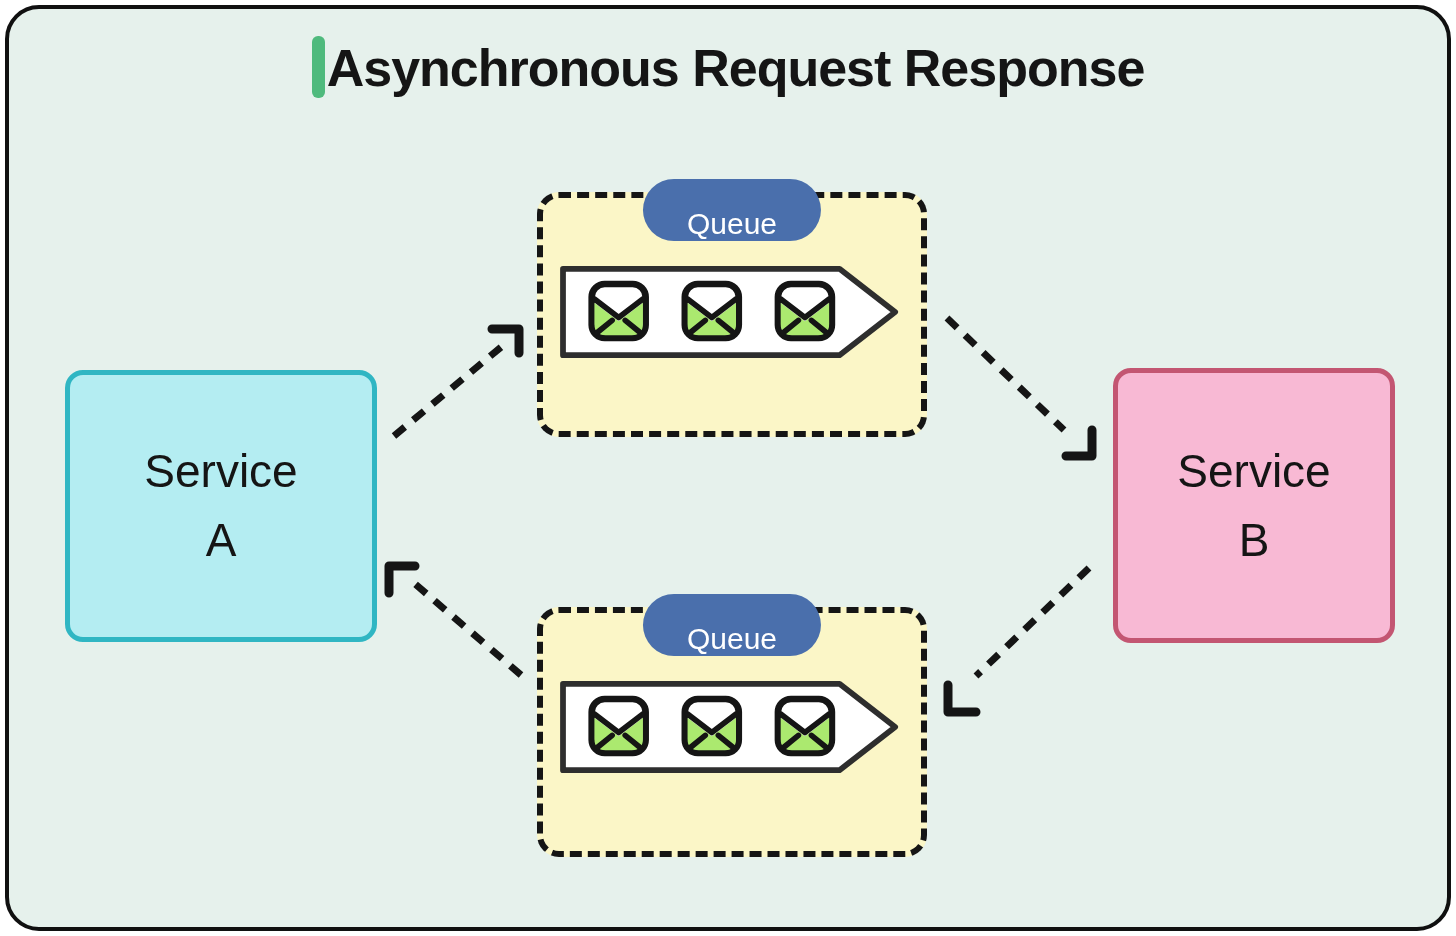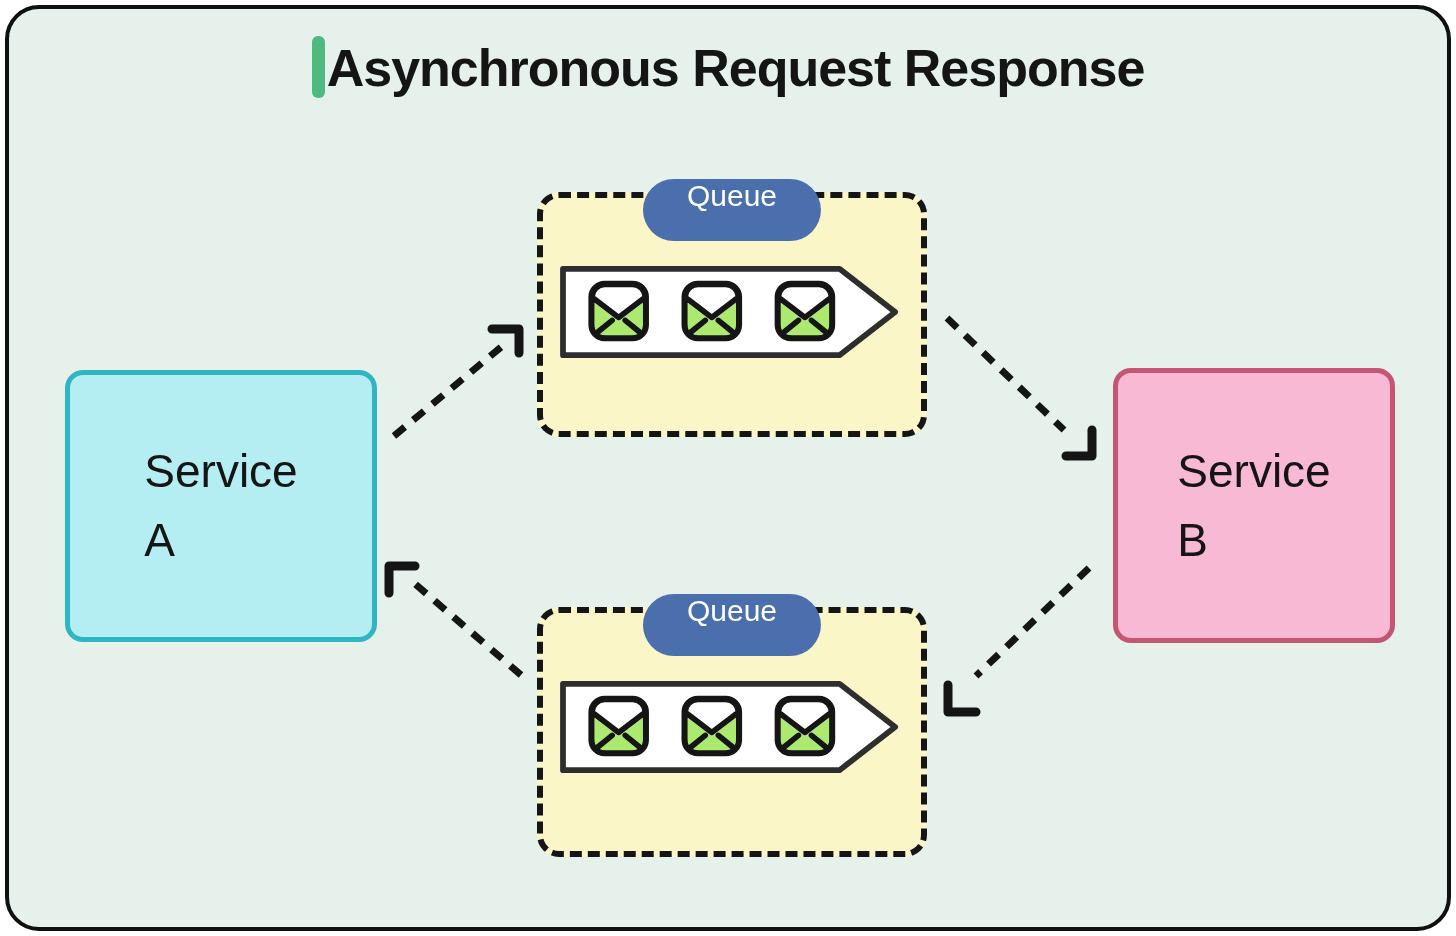--- a/index.html
+++ b/index.html
@@ -67,39 +67,39 @@
     background: var(--service-a-fill);
     border: 5px solid var(--service-a-border);
   }
   .service-b {
     left: 1113px; top: 368px; width: 282px; height: 275px;
     background: var(--service-b-fill);
     border: 5px solid var(--service-b-border);
   }
   .service-label {
     font-size: 46px; line-height: 1.5;
-    text-align: left; color: var(--ink);
+    text-align: center; color: var(--ink);
   }
   .service-label span { display: block; }
   .queue {
     position: absolute; left: 537px; width: 390px;
     background: var(--queue-fill);
     border: 6px dashed var(--ink);
     border-radius: 22px;
   }
   .queue-request { top: 192px; height: 245px; }
   .queue-response { top: 607px; height: 250px; }
   .queue-badge {
     position: absolute; top: -19px; left: 50%;
     transform: translateX(-50%);
     height: 62px; padding: 0 44px;
     border-radius: 31px;
     background: var(--queue-badge-fill);
     color: var(--queue-badge-text);
-    display: flex; align-items: flex-start; justify-content: center;
+    display: flex; align-items: flex-end; justify-content: center;
     font-size: 30px; font-weight: 500;
     white-space: nowrap;
   }
   .conveyor {
     position: absolute; left: 10px; top: 66px;
     width: 356px; height: 96px;
   }
   .queue-label {
     position: absolute; left: 0; right: 0; bottom: 16px;
     text-align: center;

